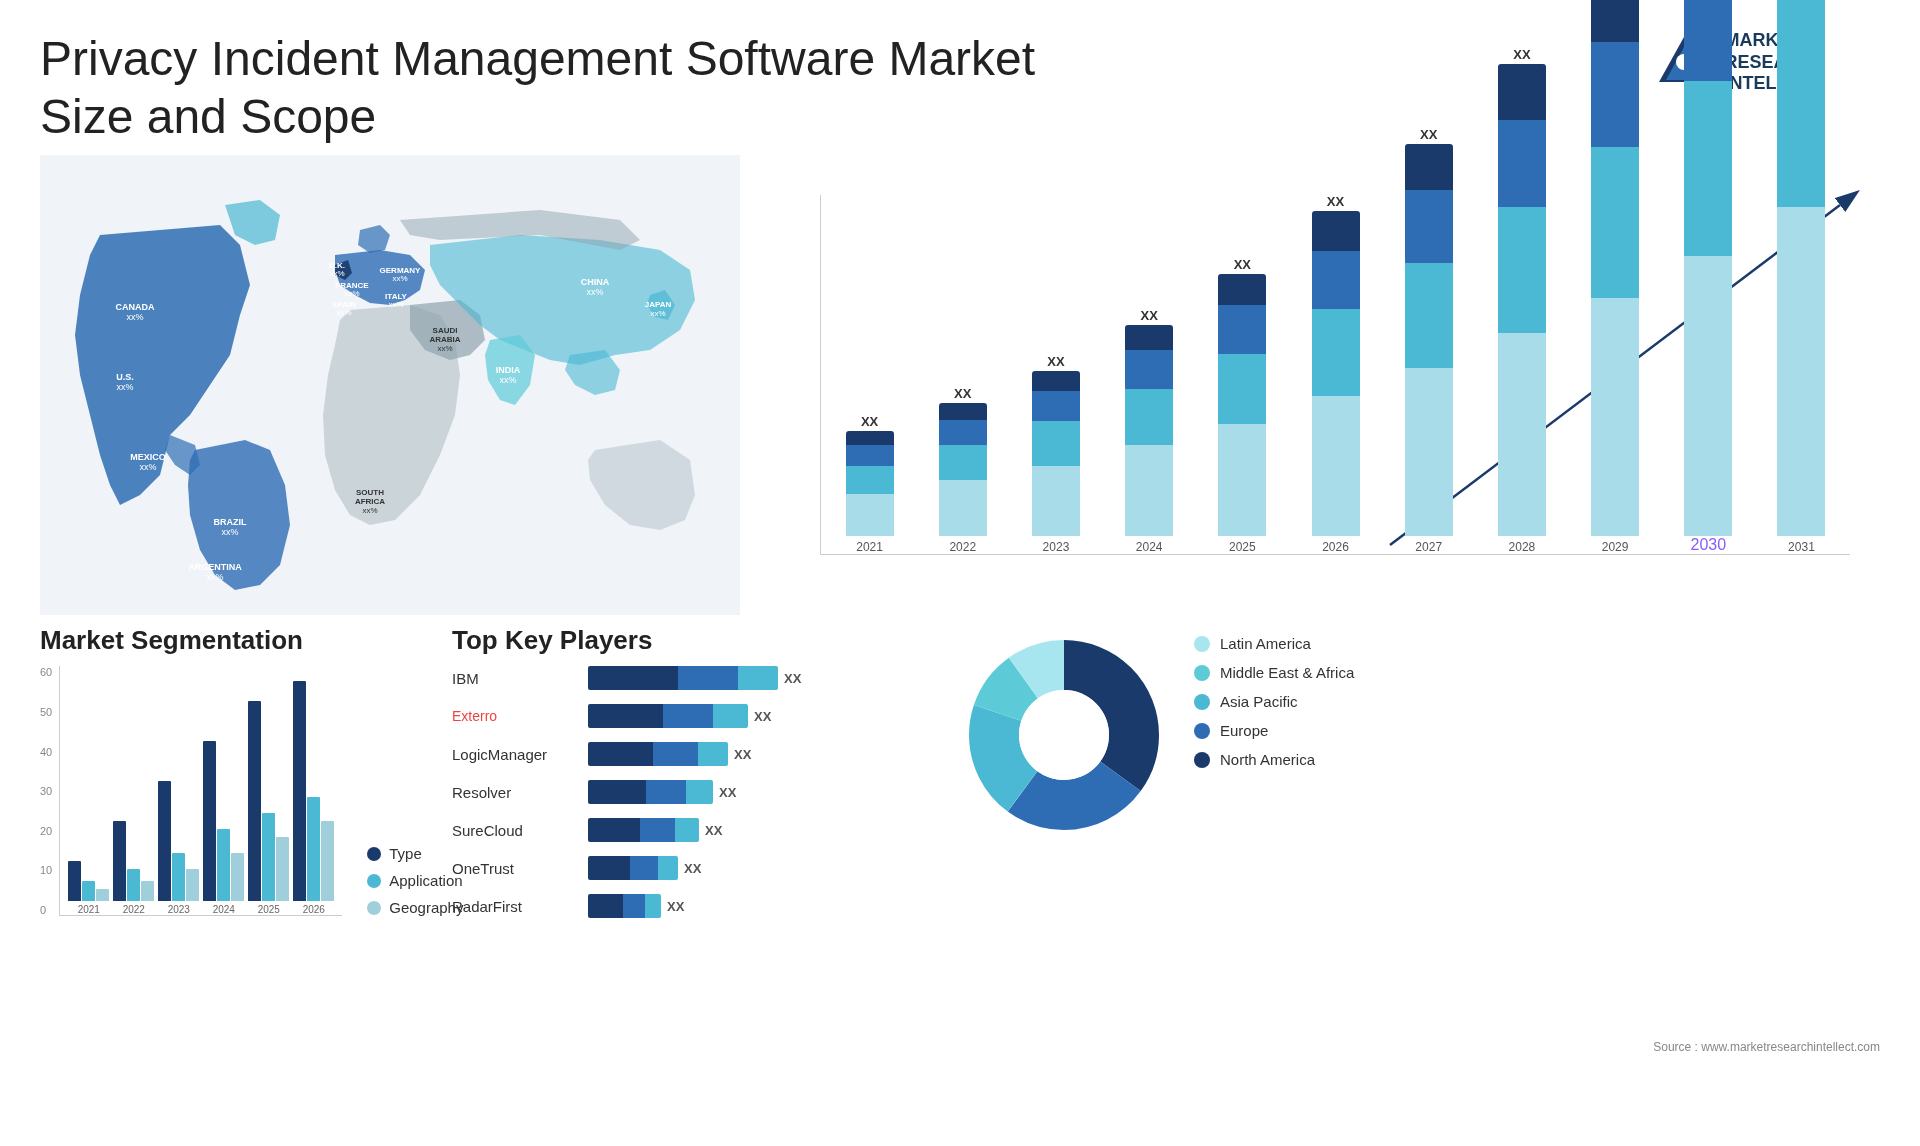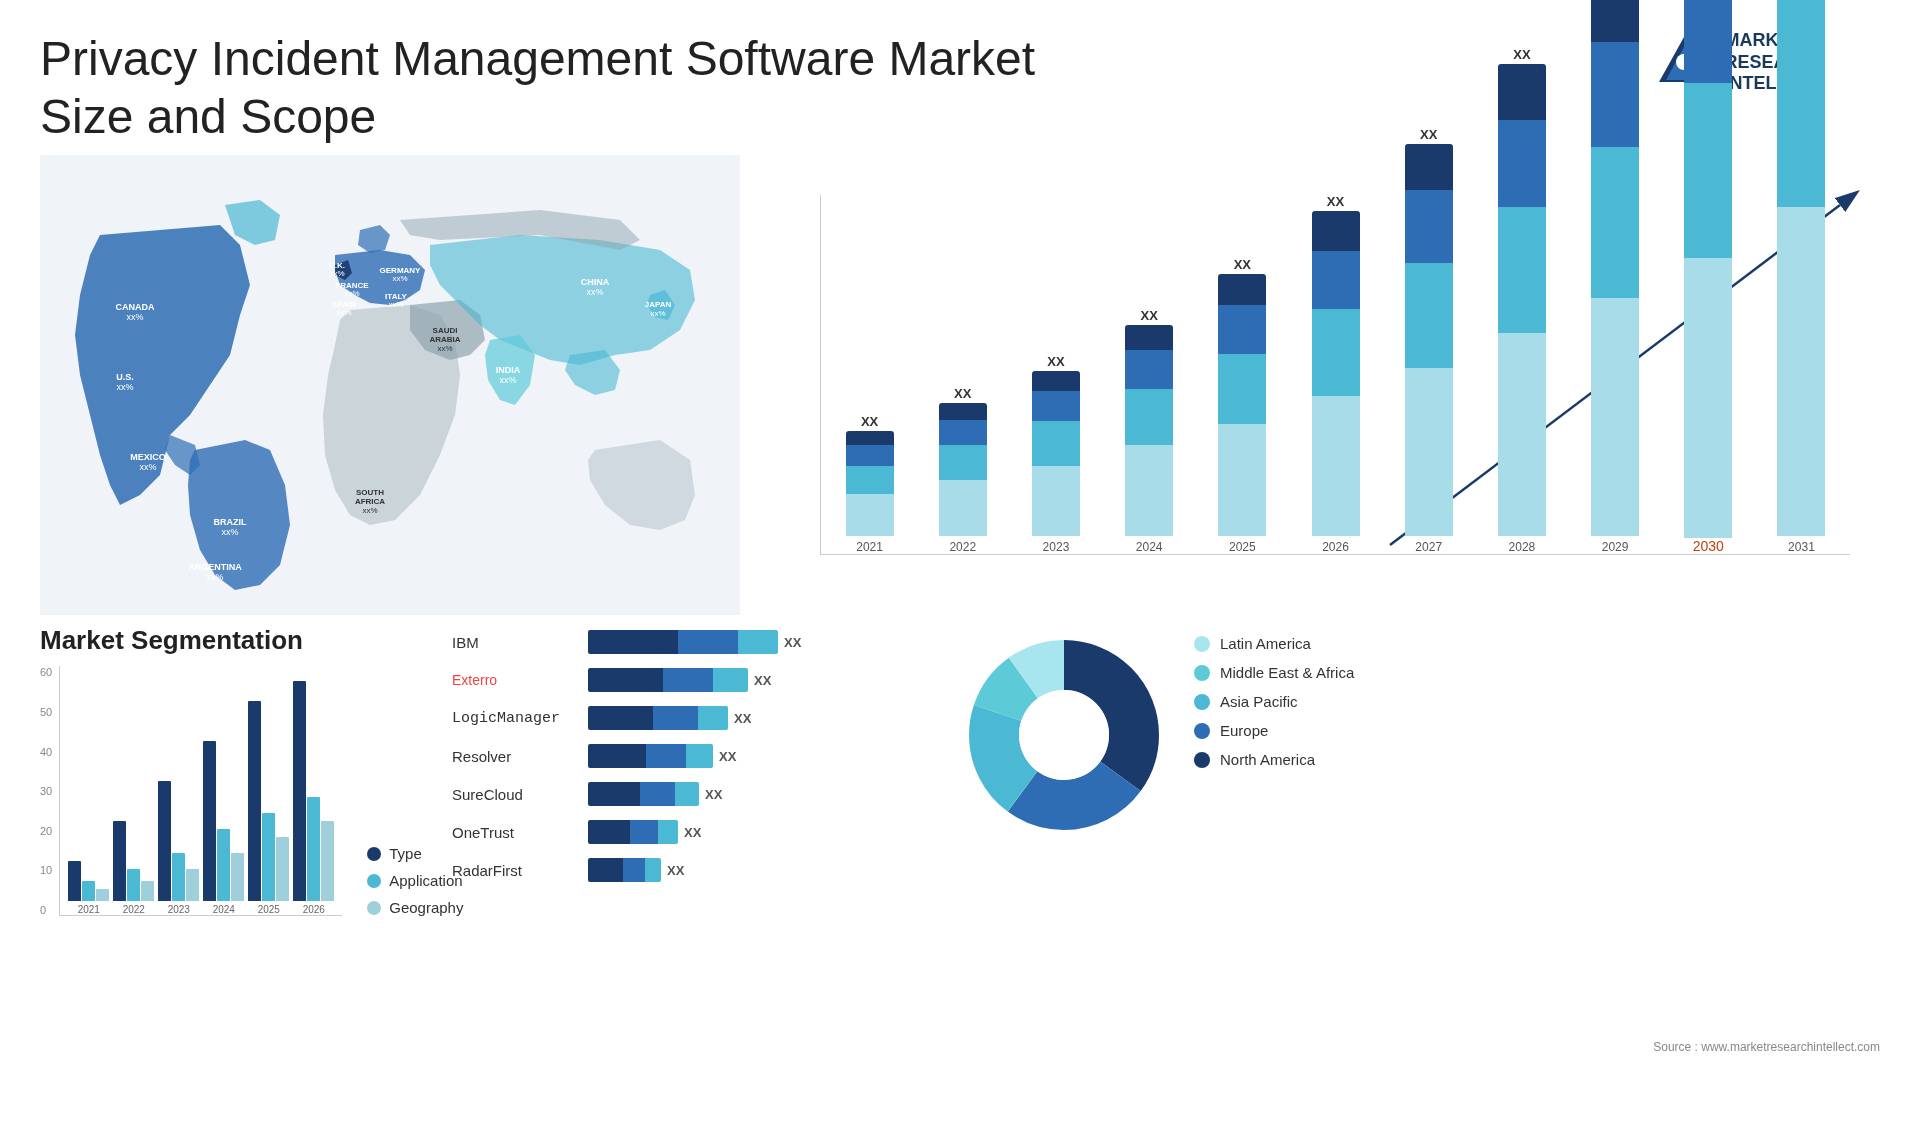--- a/index.html
+++ b/index.html
@@ -380,21 +380,21 @@
               <div style="height: 67.2px; background: rgb(26, 58, 107);"></div>
             </div>
             <div style="font-size: 12px; color: rgb(85, 85, 85); margin-top: 4px;">2029</div>
           </div>
           <div style="display: flex; flex-direction: column; align-items: center; flex: 1 1 0%;">
             <div style="display: flex; flex-direction: column-reverse; width: 48px; height: 656.6px; border-radius: 3px 3px 0px 0px; overflow: hidden;">
               <div style="height: 280px; background: rgb(168, 220, 232);"></div>
               <div style="height: 175px; background: rgb(75, 184, 212);"></div>
               <div style="height: 123.2px; background: rgb(46, 109, 180);"></div>
             </div>
-            <div style="font-size: 14px; color: #c2410c; margin-top: 0;">2030</div>
+            <div style="font-size: 16px; color: #8b5cf6; margin-top: 0;">2030</div>
           </div>
           <div style="display: flex; flex-direction: column; align-items: center; flex: 1 1 0%;">
             <div style="display: flex; flex-direction: column-reverse; width: 48px; height: 774.2px; border-radius: 3px 3px 0px 0px; overflow: hidden;">
               <div style="height: 329px; background: rgb(168, 220, 232);"></div>
               <div style="height: 207.2px; background: rgb(75, 184, 212);"></div>
             </div>
             <div style="font-size: 12px; color: rgb(85, 85, 85); margin-top: 4px;">2031</div>
           </div>
         </div>
     </div>
@@ -478,20 +478,21 @@
         </div>
         <div class="legend-item">
           <div class="legend-dot" style="background:#a0cfdc;"></div>
           <span>Geography</span>
         </div>
       </div>
     </div>
   </div>
 
   <div class="players-section">
+    <div class="section-title">Top Key Players</div>
     <div class="players-list" id="players-list">
     <div style="display: flex; align-items: center; gap: 6px;">
           <div style="width: 130px; font-size: 15px; color: rgb(51, 51, 51); flex-shrink: 0;">IBM</div>
           <div style="display: flex; align-items: center; gap: 0px; height: 24px;">
             <div style="display: flex; height: 100%; border-radius: 2px; overflow: hidden;">
               <div style="width: 90px; height: 100%; background: rgb(26, 58, 107);"></div>
               <div style="width: 60px; height: 100%; background: rgb(46, 109, 180);"></div>
               <div style="width: 40px; height: 100%; background: rgb(75, 184, 212);"></div>
             </div>
             <div style="font-size: 13px; color: rgb(85, 85, 85); margin-left: 6px; font-weight: 600;">XX</div>
@@ -502,21 +503,21 @@
           <div style="display: flex; align-items: center; gap: 0px; height: 24px;">
             <div style="display: flex; height: 100%; border-radius: 2px; overflow: hidden;">
               <div style="width: 75px; height: 100%; background: rgb(26, 58, 107);"></div>
               <div style="width: 50px; height: 100%; background: rgb(46, 109, 180);"></div>
               <div style="width: 35px; height: 100%; background: rgb(75, 184, 212);"></div>
             </div>
             <div style="font-size: 13px; color: rgb(85, 85, 85); margin-left: 6px; font-weight: 600;">XX</div>
           </div>
         </div>
         <div style="display: flex; align-items: center; gap: 6px;">
-          <div style="width: 130px; font-size: 15px; color: rgb(51, 51, 51); flex-shrink: 0; font-family: Liberation Mono, monospace;">LogicManager</div>
+          <div style="width: 130px; font-size: 15px; color: rgb(51, 51, 51); flex-shrink: 0;">LogicManager</div>
           <div style="display: flex; align-items: center; gap: 0px; height: 24px;">
             <div style="display: flex; height: 100%; border-radius: 2px; overflow: hidden;">
               <div style="width: 65px; height: 100%; background: rgb(26, 58, 107);"></div>
               <div style="width: 45px; height: 100%; background: rgb(46, 109, 180);"></div>
               <div style="width: 30px; height: 100%; background: rgb(75, 184, 212);"></div>
             </div>
             <div style="font-size: 13px; color: rgb(85, 85, 85); margin-left: 6px; font-weight: 600;">XX</div>
           </div>
         </div>
         <div style="display: flex; align-items: center; gap: 6px;">

